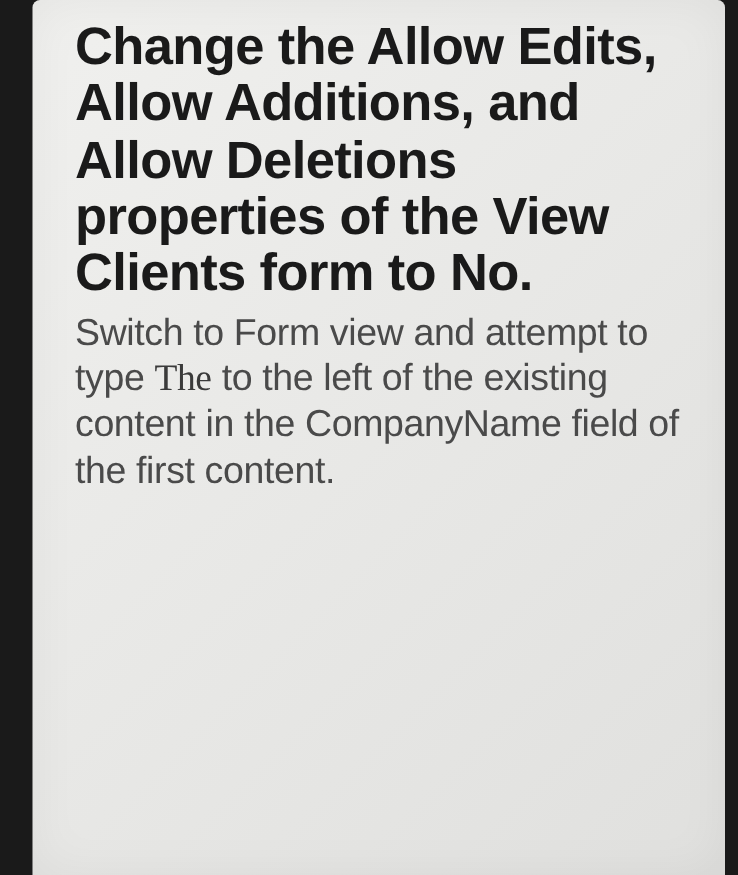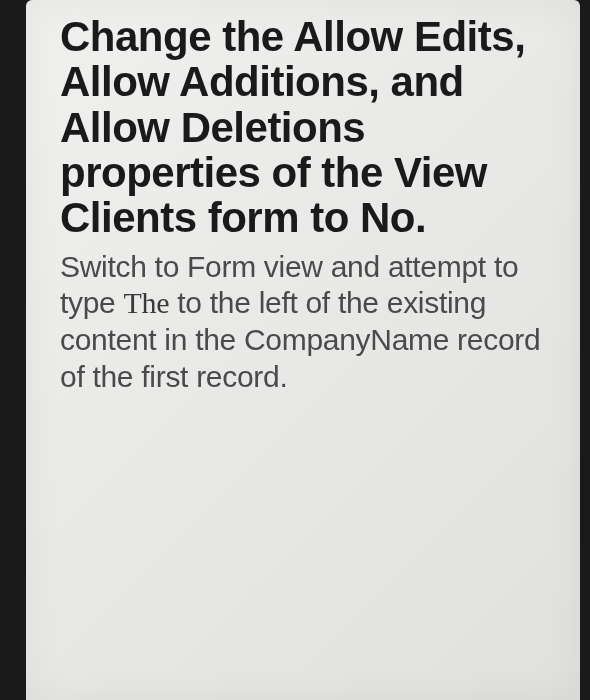--- a/index.html
+++ b/index.html
@@ -45,15 +45,15 @@
       color: #3a3a3a;
       font-family: Liberation Serif, serif;
     }
   </style>
 </head>
 <body>
 
 <div class="card">
   <div class="heading">Change the Allow Edits, Allow Additions, and Allow Deletions properties of the View Clients form to No.</div>
   <div class="body-text">
-    <span>Switch to Form view and attempt to type </span><span class="kw">The</span><span> to the left of the existing content in the CompanyName record of the first record.</span>
+    <span>Switch to Form view and attempt to type </span><span class="kw">The</span><span> to the left of the existing content in the CompanyName field of the first content.</span>
   </div>
 </div>
 
 </body></html>

